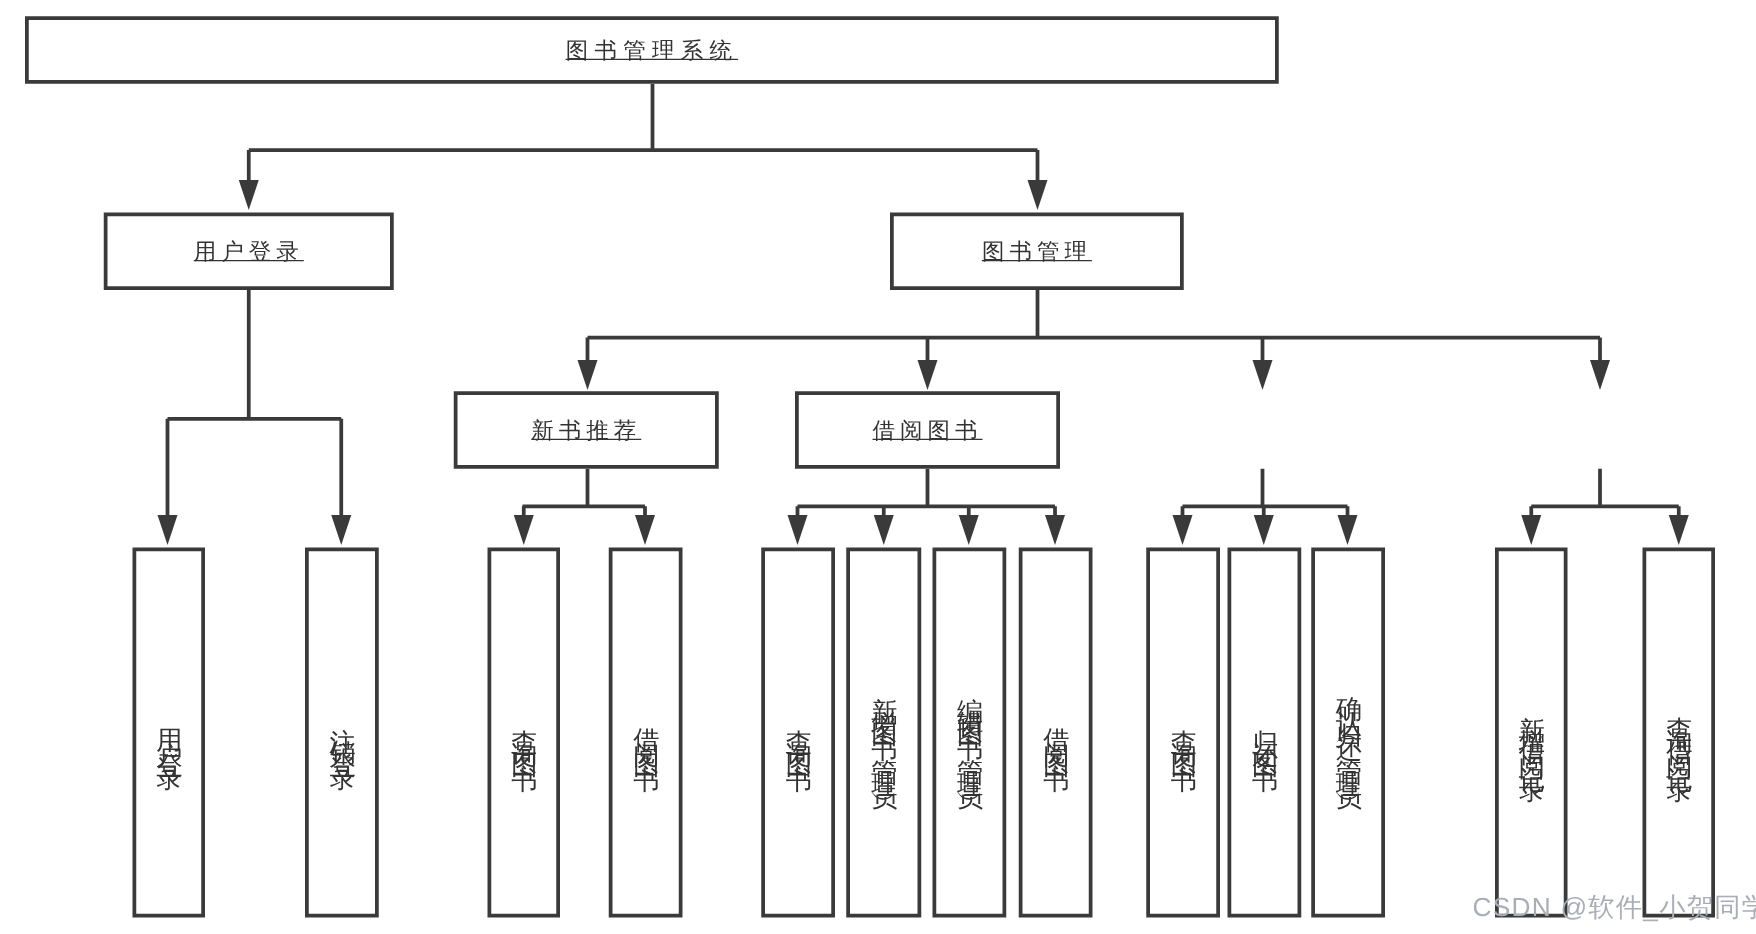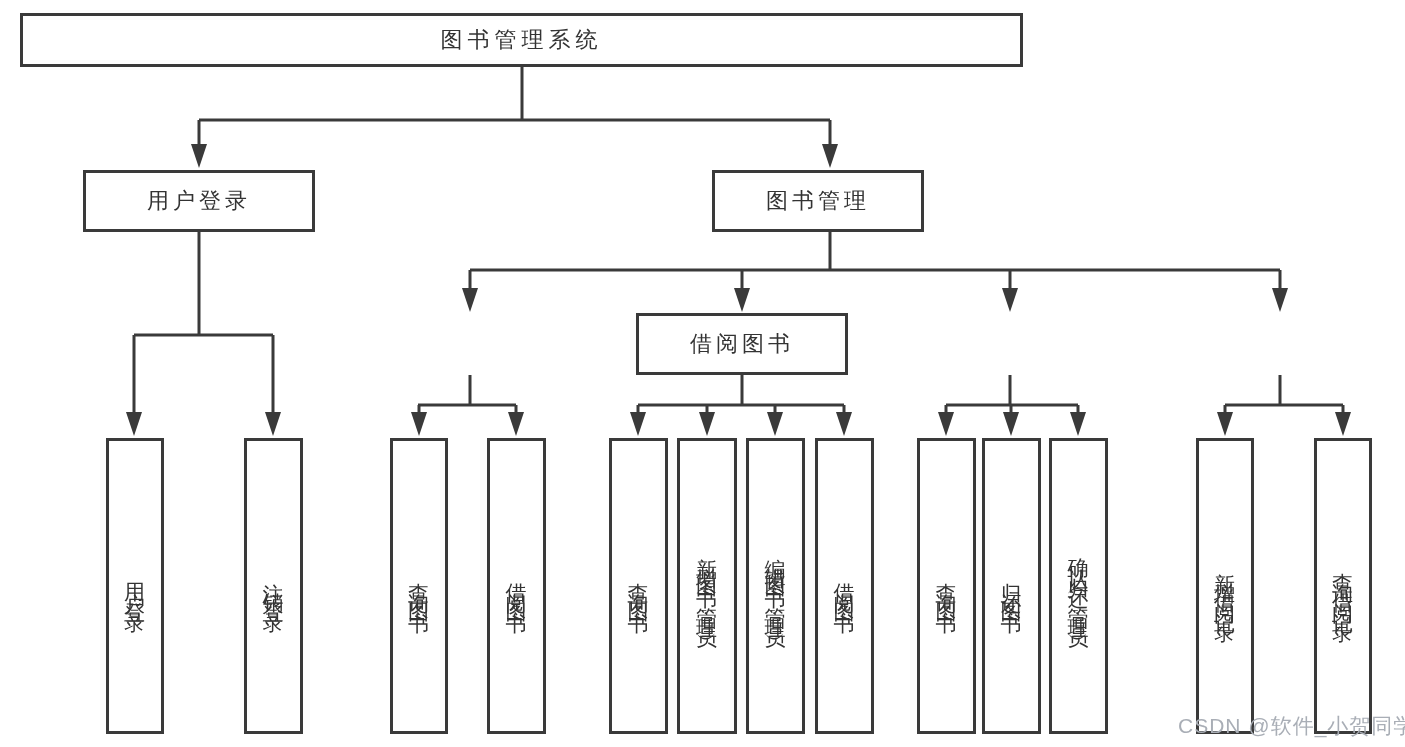--- a/index.html
+++ b/index.html
@@ -21,21 +21,21 @@
   .connectors polygon{fill:var(--line-color);stroke:none;}
   .box{
     position:absolute;
     box-sizing:border-box;
     border:3px solid var(--line-color);
     background:var(--bg-color);
     display:flex;align-items:center;justify-content:center;
     color:var(--text-color);
     z-index:2;
   }
-  .hbox{font-size:22px;letter-spacing:4px;}
+  .hbox{font-size:18px;letter-spacing:4px;text-decoration:underline;}
   .root{letter-spacing:5px;}
   .vbox{
     writing-mode:vertical-rl;
     font-size:21px;
     letter-spacing:10px;
     line-height:1;
   }
   .watermark{
     position:absolute;
     left:1178px;top:712px;
@@ -76,22 +76,23 @@
     <polygon points="938,412 954,412 946,436"></polygon>
     <polygon points="1003,412 1019,412 1011,436"></polygon>
     <polygon points="1070,412 1086,412 1078,436"></polygon>
     <polygon points="1217,412 1233,412 1225,436"></polygon>
     <polygon points="1335,412 1351,412 1343,436"></polygon>
   </svg>
 
   <div class="box hbox root" style="left:20px;top:13px;width:1003px;height:54px">图书管理系统</div>
 
   <div class="box hbox" style="left:83px;top:170px;width:232px;height:62px">用户登录</div>
-  <div class="box hbox" style="left:712px;top:170px;width:212px;height:62px">图书管理</div>
+  <div class="box hbox" style="left:712px;top:170px;width:235px;height:62px">图书管理</div>
 
+  <div class="box hbox" style="left:363px;top:313px;width:212px;height:62px">新书推荐</div>
   <div class="box hbox" style="left:636px;top:313px;width:212px;height:62px">借阅图书</div>
 
   <div class="box vbox" style="left:106px;top:438px;width:58px;height:296px">用户登录</div>
   <div class="box vbox" style="left:244px;top:438px;width:59px;height:296px">注销登录</div>
 
   <div class="box vbox" style="left:390px;top:438px;width:58px;height:296px">查询图书</div>
   <div class="box vbox" style="left:487px;top:438px;width:59px;height:296px">借阅图书</div>
 
   <div class="box vbox" style="left:609px;top:438px;width:59px;height:296px">查询图书</div>
   <div class="box vbox" style="left:677px;top:438px;width:60px;height:296px">新增图书（管理员）</div>

